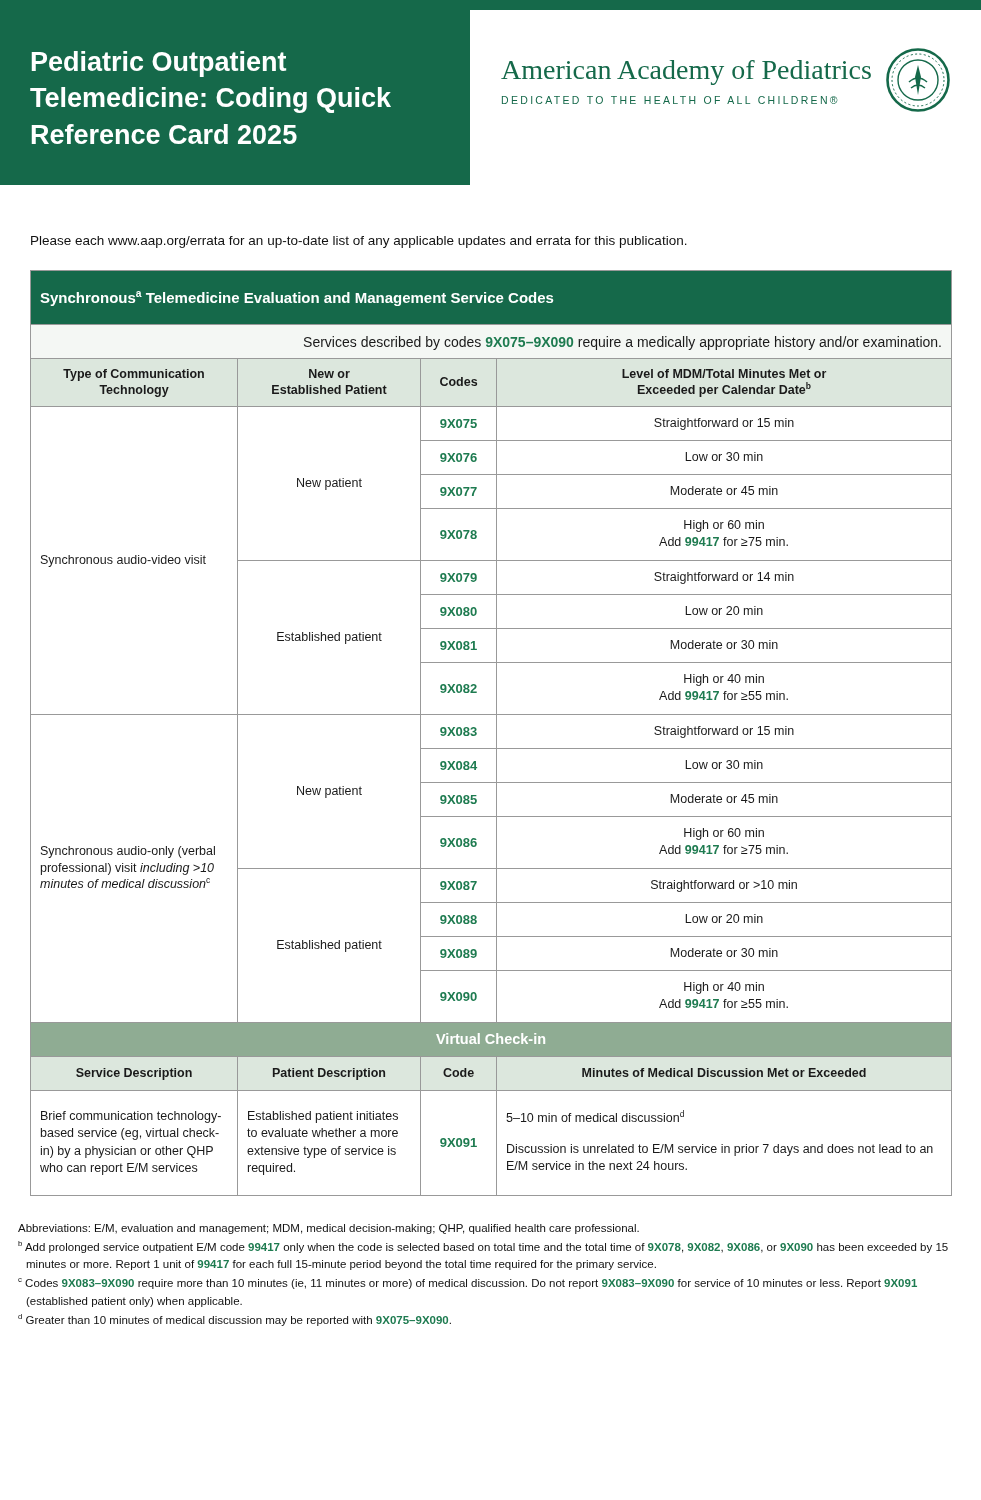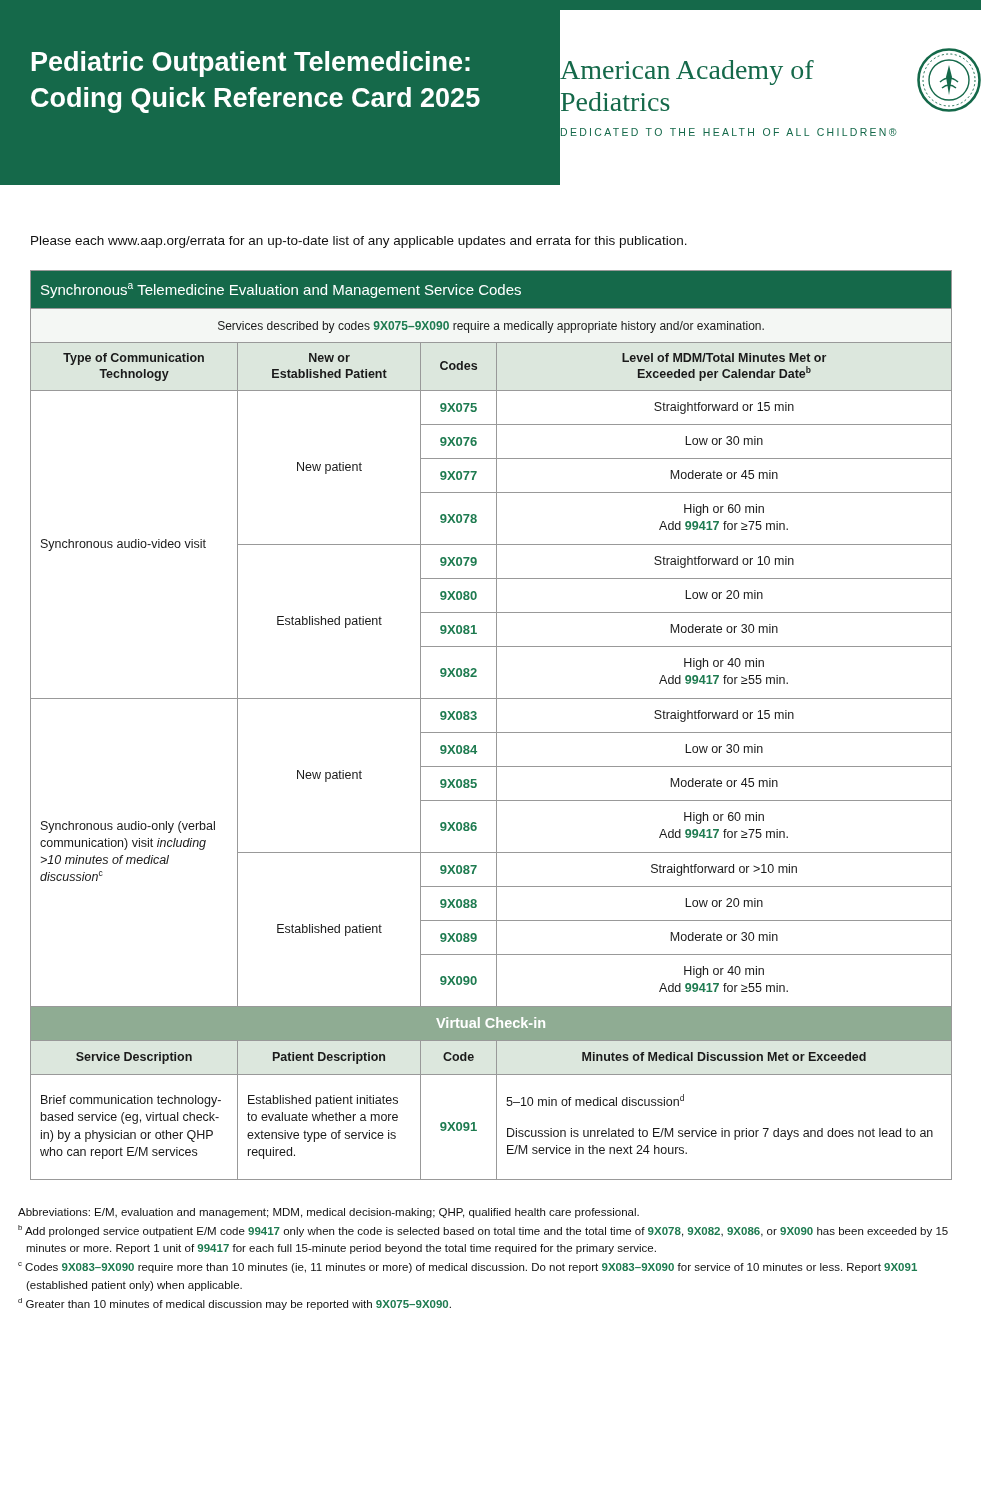--- a/index.html
+++ b/index.html
@@ -17,21 +17,21 @@
     font-family:"Liberation Sans","DejaVu Sans",sans-serif;
     color:#1a1a1a;position:relative;
   }
   sup{font-size:68%;line-height:0;}
   .em{font-style:italic;}
   .code-text{color:var(--code);font-weight:bold;}
 
   
   .masthead{border-top:10px solid var(--green);display:flex;height:185px;}
   .title-block{
-    width:560px;height:175px;background:var(--green);
+    width:470px;height:175px;background:var(--green);
     padding:34px 28px 0 30px;
   }
   .page-title{color:#ffffff;font-size:27px;font-weight:bold;line-height:1.35;}
   .logo-block{flex:1;display:flex;align-items:flex-start;justify-content:center;padding-top:44px;}
   .logo-text{text-align:left;}
   .logo-name{font-family:"Liberation Serif","DejaVu Serif",serif;font-size:28px;color:var(--green);}
   .logo-tagline{font-size:10.5px;letter-spacing:2.3px;color:var(--green);margin-top:8px;white-space:nowrap;}
   .seal{margin-left:14px;margin-top:-6px;flex:0 0 auto;}
 
   
@@ -39,25 +39,25 @@
 
   
   table.main{
     border-collapse:collapse;table-layout:fixed;
     width:921px;margin:22px 30px 0 30px;
     font-size:12.5px;
   }
   table.main th, table.main td{border:1px solid var(--border);vertical-align:middle;}
   .tbl-title td{
     background:var(--green);border-color:var(--green);
-    color:#ffffff;font-weight:normal;font-size:15px;
-    text-align:left;padding:10px 9px;height:38px;
+    color:#ffffff;font-weight:bold;font-size:15px;
+    text-align:left;padding:18px 9px;height:38px;
   }
   .tbl-note td{
-    background:var(--note-bg);text-align:center;padding:3px 9px;height:30px;font-size:12px;
+    background:var(--note-bg);text-align:right;padding:3px 9px;height:30px;font-size:14px;
   }
   .col-headers th{
     background:var(--lt-green);font-weight:bold;text-align:center;
     padding:7px 6px;height:47px;font-size:12.5px;line-height:1.3;
   }
   tbody tr{height:34px;}
   tbody tr.tall{height:52px;}
   td.tech-cell{text-align:left;padding:8px 9px;line-height:1.35;}
   td.patient-cell{text-align:center;padding:4px 6px;}
   td.code-cell{text-align:center;color:var(--code);font-weight:bold;font-size:13px;}
@@ -143,37 +143,37 @@
       <td class="level-cell"><span>Moderate or 45 min</span></td>
     </tr>
     <tr class="tall">
       <td class="code-cell">9X078</td>
       <td class="level-cell"><span>High or 60 min</span><br><span>Add </span><span class="code-text">99417</span><span> for ≥75 min.</span></td>
     </tr>
 
     <tr>
       <td class="patient-cell" rowspan="4">Established patient</td>
       <td class="code-cell">9X079</td>
-      <td class="level-cell"><span>Straightforward or 10 min</span></td>
+      <td class="level-cell"><span>Straightforward or 14 min</span></td>
     </tr>
     <tr>
       <td class="code-cell">9X080</td>
       <td class="level-cell"><span>Low or 20 min</span></td>
     </tr>
     <tr>
       <td class="code-cell">9X081</td>
       <td class="level-cell"><span>Moderate or 30 min</span></td>
     </tr>
     <tr class="tall">
       <td class="code-cell">9X082</td>
       <td class="level-cell"><span>High or 40 min</span><br><span>Add </span><span class="code-text">99417</span><span> for ≥55 min.</span></td>
     </tr>
 
     <tr>
-      <td class="tech-cell" rowspan="8"><span>Synchronous audio-only (verbal communication) visit </span><span class="em">including &gt;10 minutes of medical discussion</span><sup>c</sup></td>
+      <td class="tech-cell" rowspan="8"><span>Synchronous audio-only (verbal professional) visit </span><span class="em">including &gt;10 minutes of medical discussion</span><sup>c</sup></td>
       <td class="patient-cell" rowspan="4">New patient</td>
       <td class="code-cell">9X083</td>
       <td class="level-cell"><span>Straightforward or 15 min</span></td>
     </tr>
     <tr>
       <td class="code-cell">9X084</td>
       <td class="level-cell"><span>Low or 30 min</span></td>
     </tr>
     <tr>
       <td class="code-cell">9X085</td>

